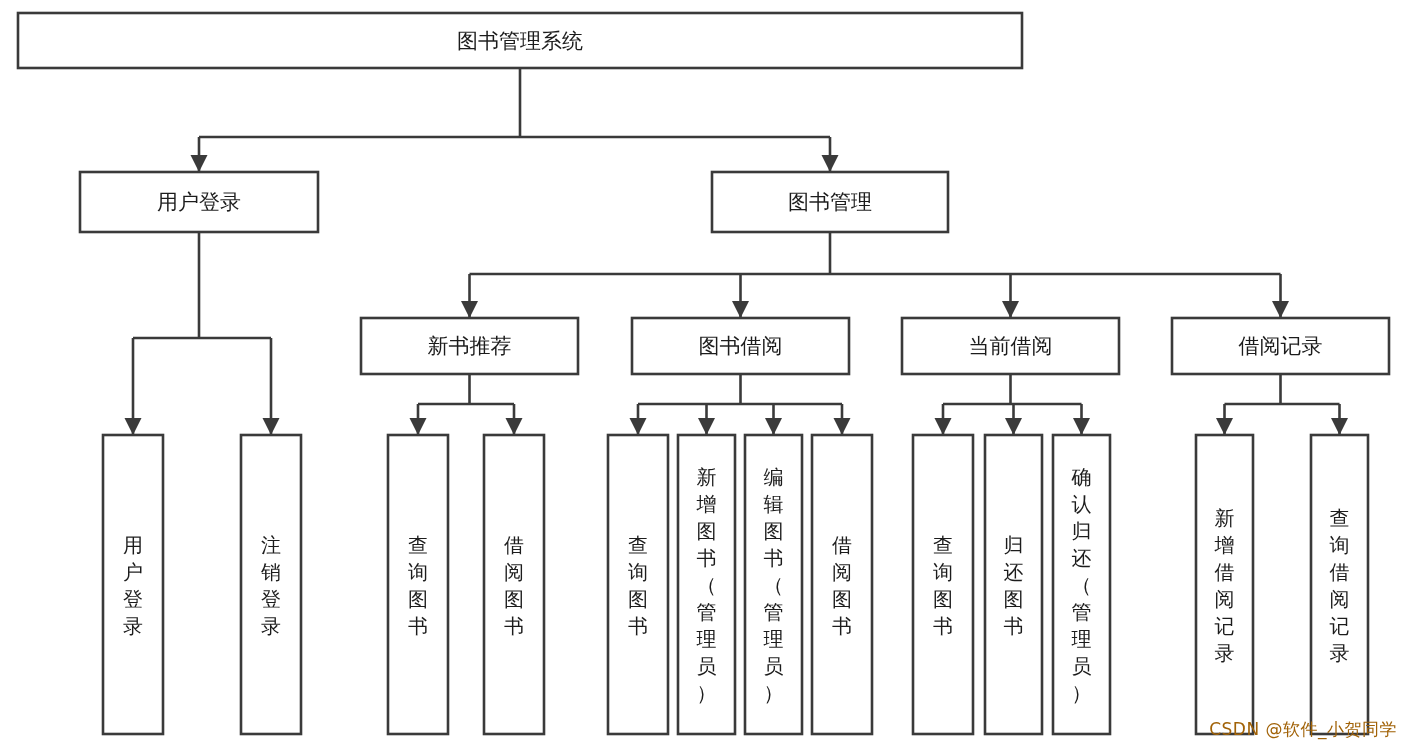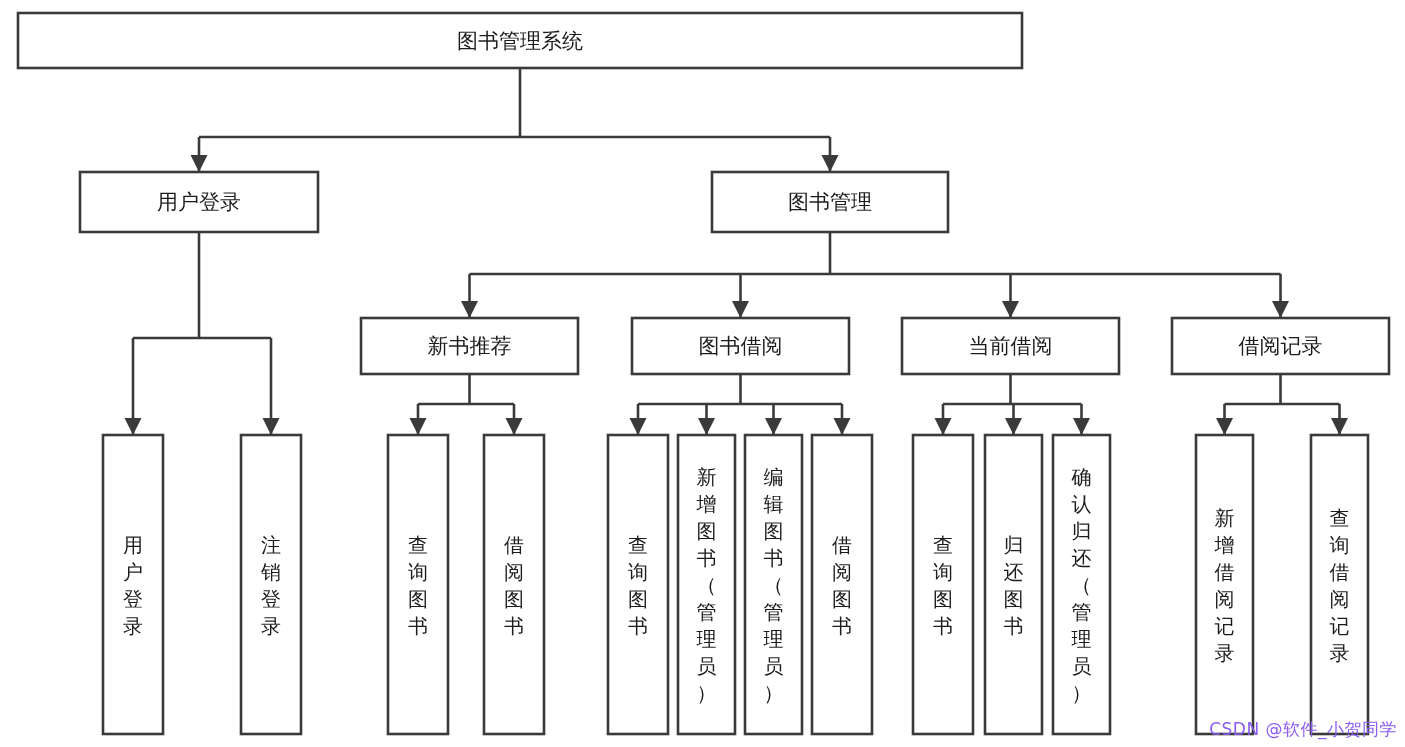--- a/index.html
+++ b/index.html
@@ -53,21 +53,21 @@
     font-size: 20px;
     fill: #1c1c1c;
     text-anchor: middle;
   }
   .watermark {
     position: absolute;
     right: 8px;
     bottom: 6px;
     font-family: "DejaVu Sans", "Liberation Sans", sans-serif;
     font-size: 17px;
-    color: #8b5cf6;
+    color: #a16207;
     letter-spacing: 0.5px;
     white-space: nowrap;
     pointer-events: none;
   }
 </style>
 </head>
 <body>
 
 <div id="diagram-root">
   <svg class="flowchart" id="flowchart-svg" viewBox="0 0 1405 747" xmlns="http://www.w3.org/2000/svg">

